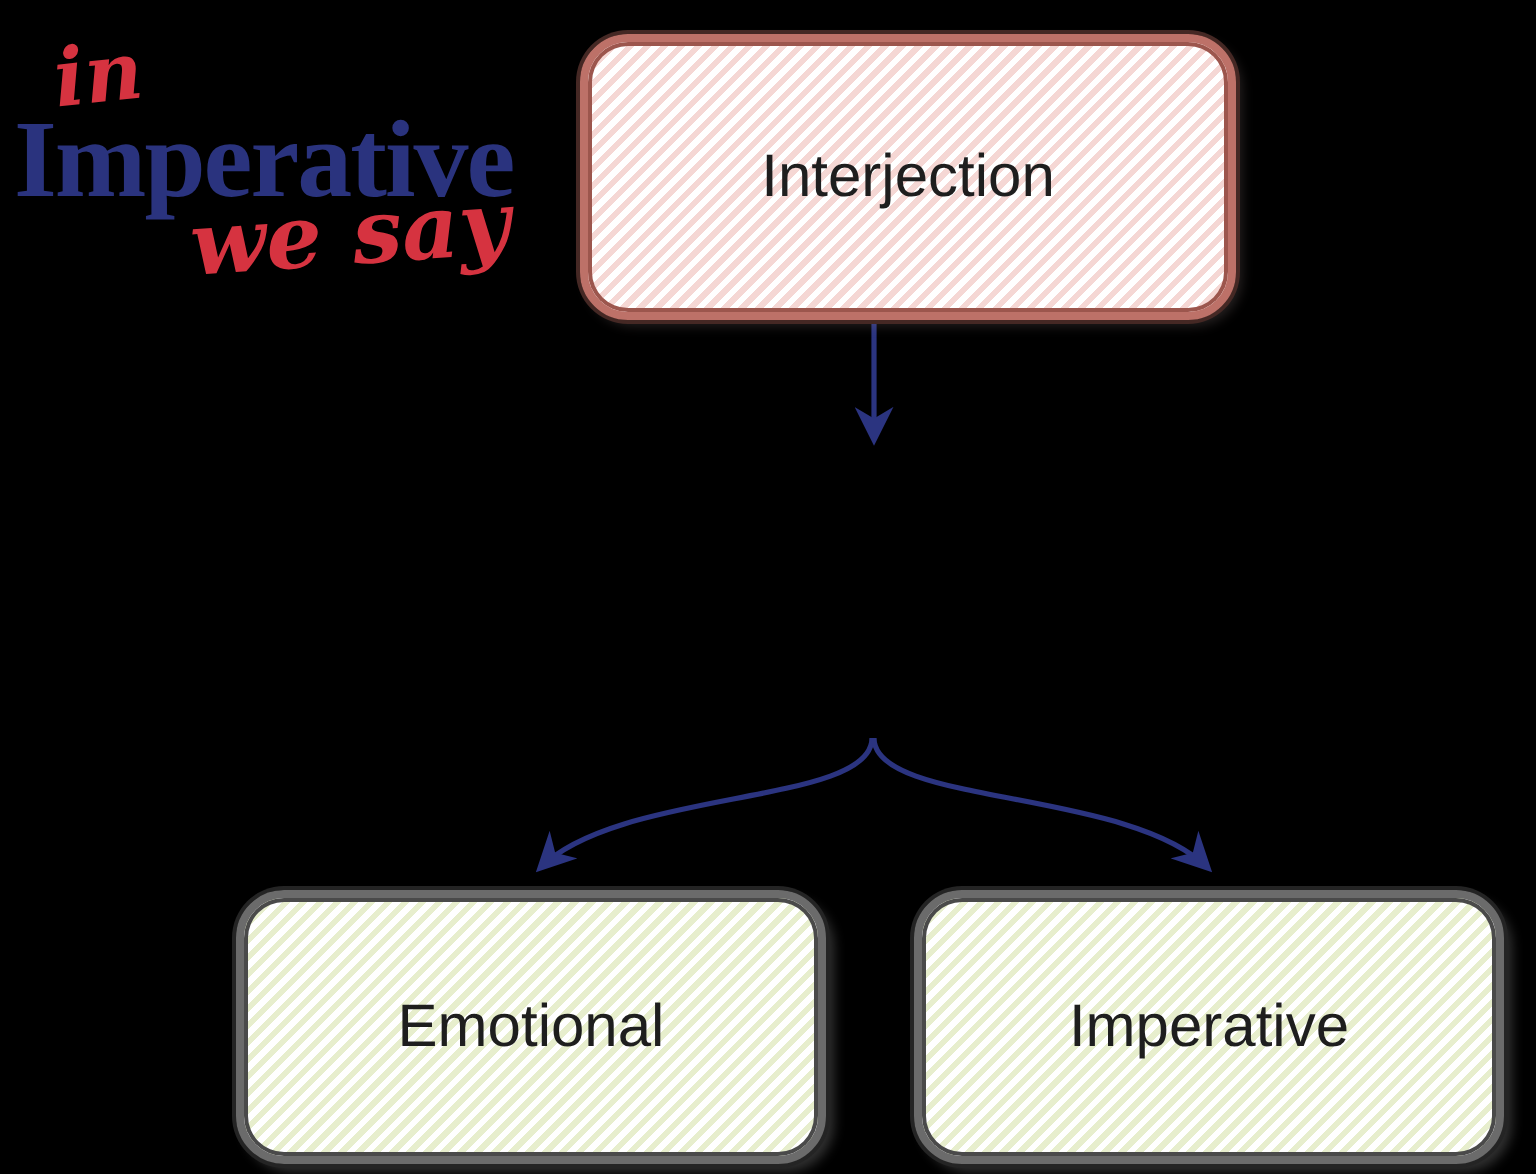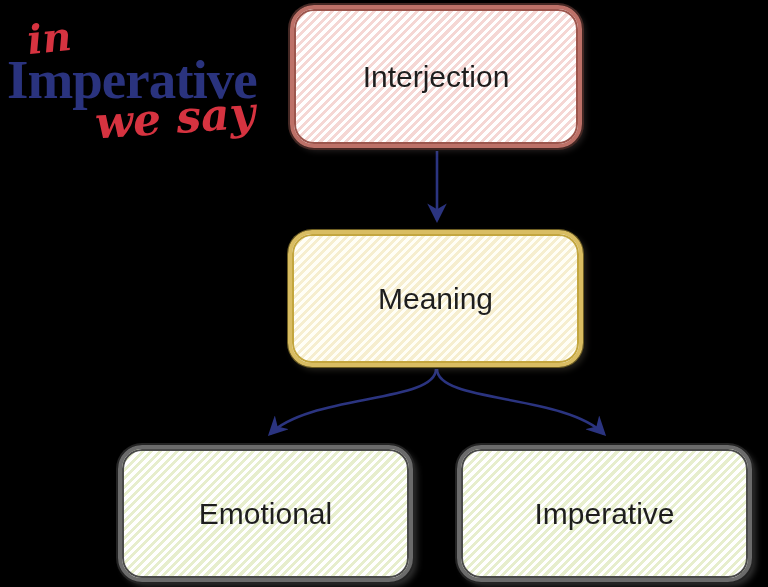--- a/index.html
+++ b/index.html
@@ -43,21 +43,21 @@
 
   
   .node {
     position: absolute;
     border-radius: 24px;
     display: flex; align-items: center; justify-content: center;
     font-size: 30px; color: #1e1e1e;
     box-sizing: border-box;
   }
   .node-interjection {
-    left: 290px; top: 5px; width: 292px; height: 143px;
+    left: 290px; top: 17px; width: 328px; height: 143px;
     background: repeating-linear-gradient(135deg, #ffffff 0px, #ffffff 3px, #f5d7d4 3px, #f5d7d4 6px);
     border: 4px solid #bd7168;
     box-shadow: 0 0 0 2px #452824, inset 0 0 0 2px #9c564d, 3px 3px 6px rgba(150,130,130,0.25);
   }
   .node-meaning {
     left: 288px; top: 230px; width: 295px; height: 137px;
     background: repeating-linear-gradient(135deg, #fffef6 0px, #fffef6 3px, #f6eecf 3px, #f6eecf 6px);
     border: 4px solid #d9bd62;
     box-shadow: 0 0 0 1px #6e5e21, inset 0 0 0 2px #c3a63f, 3px 3px 6px rgba(150,145,120,0.25);
   }
@@ -93,23 +93,20 @@
     </defs>
     <path d="M 437 151 L 437 220" fill="none" stroke="#2b3480" stroke-width="2.6" marker-end="url(#arrowhead)"></path>
     <path d="M 436 369 C 436 403, 310 394, 270 434" fill="none" stroke="#2b3480" stroke-width="2.6" marker-end="url(#arrowhead)"></path>
     <path d="M 437 369 C 437 403, 564 394, 604 434" fill="none" stroke="#2b3480" stroke-width="2.6" marker-end="url(#arrowhead)"></path>
   </svg>
 
   <div class="node node-interjection">
     <span class="node-label">Interjection</span>
   </div>
 
-  <div class="node node-meaning">
-    <span class="node-label">Meaning</span>
-  </div>
 
   <div class="node node-green node-emotional">
     <span class="node-label">Emotional</span>
   </div>
 
   <div class="node node-green node-imperative">
     <span class="node-label">Imperative</span>
   </div>
 
 </div>

